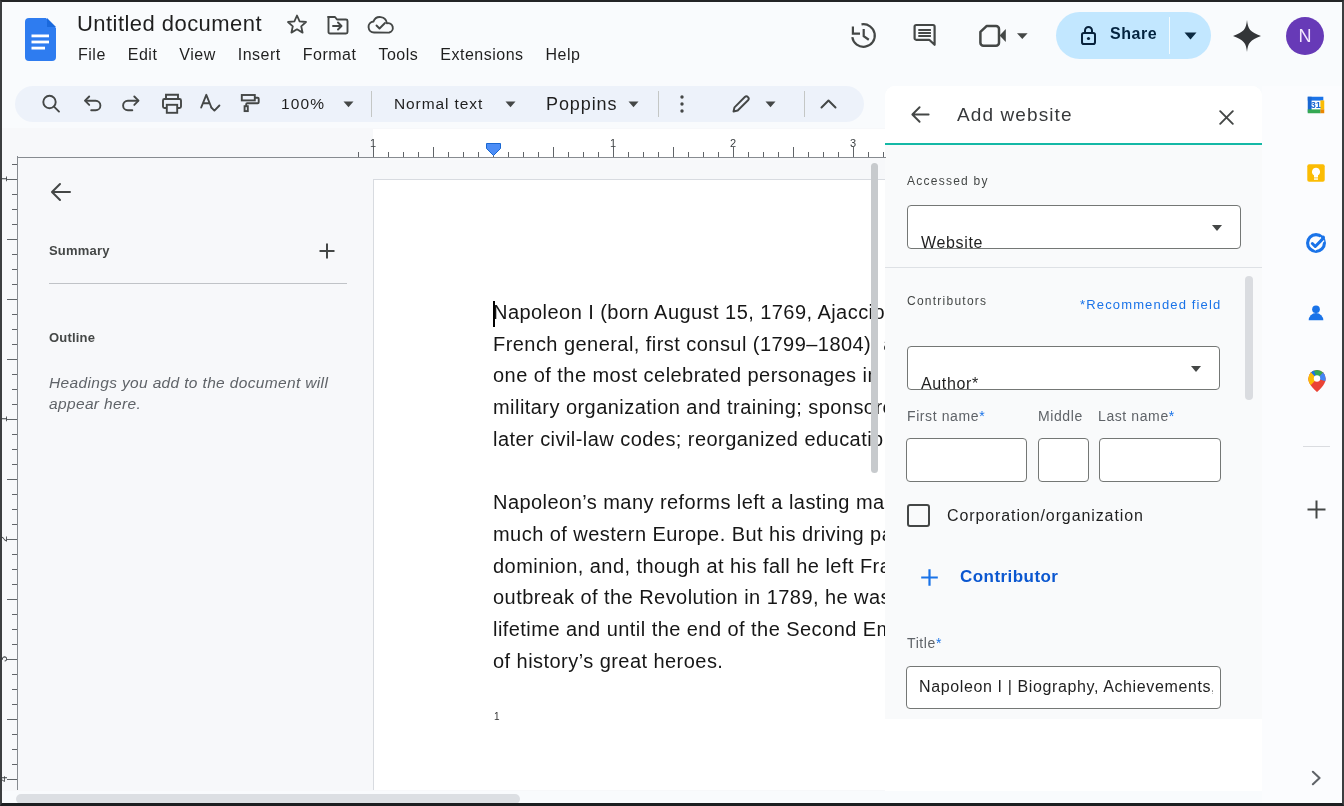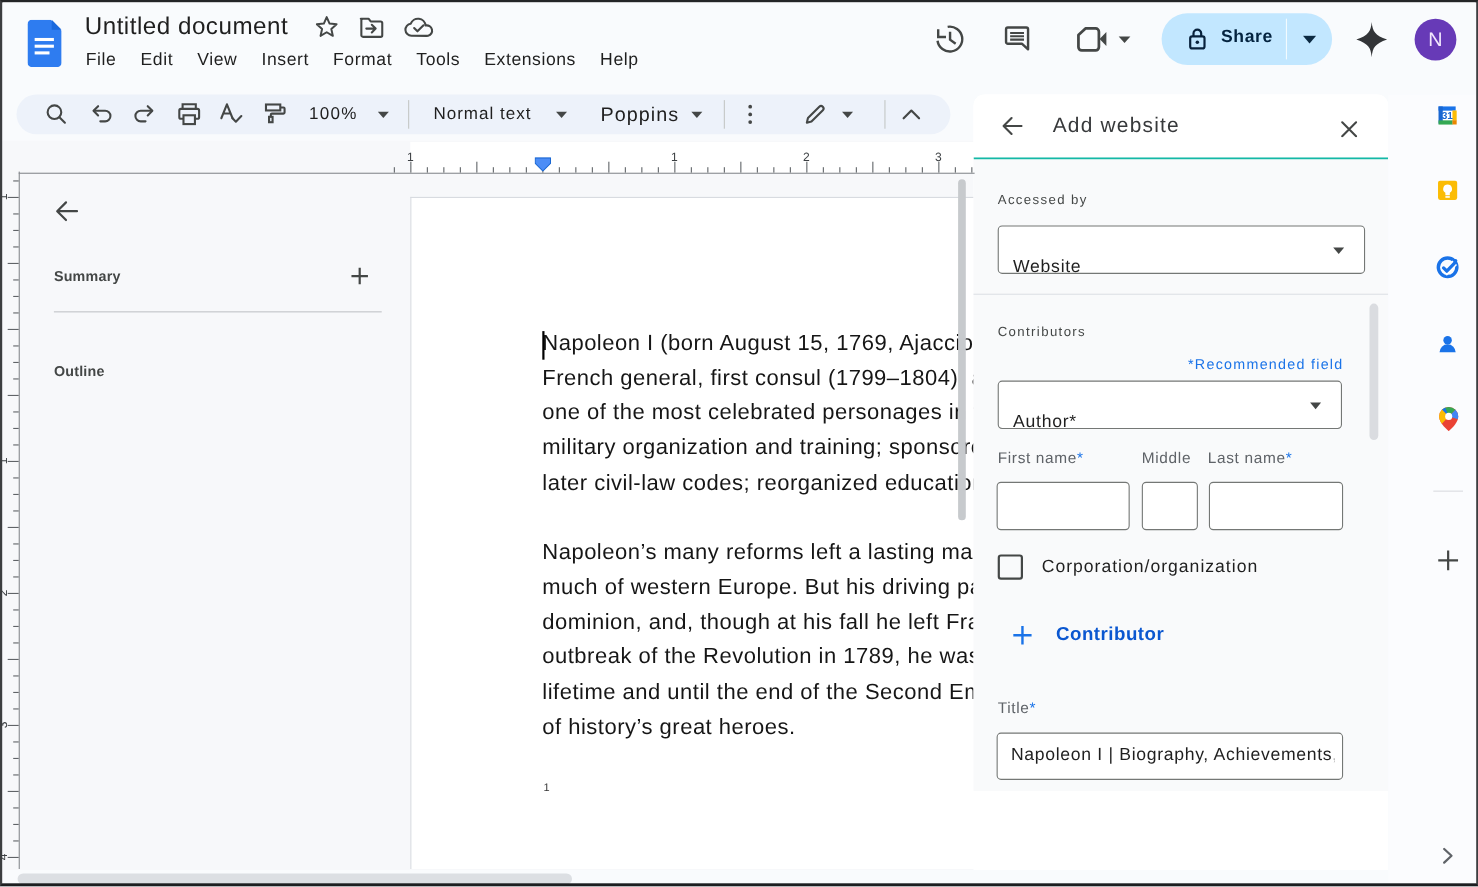--- a/index.html
+++ b/index.html
@@ -305,20 +305,21 @@
 <div class="abs" id="sidebar">
   <svg class="abs" style="left:24px;top:27px;" width="22" height="22" viewBox="0 0 22 22">
       <path d="M10 3 l-8 8 8 8 M2.6 11 H20" fill="none" stroke="#444746" stroke-width="2" stroke-linecap="round" stroke-linejoin="round"></path>
     </svg>
   <div class="abs" style="left:23px;top:89px;font-size:13px;font-weight:bold;color:#444746;letter-spacing:0.2px;">Summary</div>
   <svg class="abs" style="left:292px;top:88px;" width="18" height="18" viewBox="0 0 18 18">
       <path d="M9 1.5 V16.5 M1.5 9 H16.5" stroke="#444746" stroke-width="2"></path>
     </svg>
   <div class="abs" style="left:23px;top:129px;width:298px;height:1px;background:#c0c3c7;"></div>
   <div class="abs" style="left:23px;top:176px;font-size:13px;font-weight:bold;color:#444746;letter-spacing:0.2px;">Outline</div>
+  <div class="abs" style="left:23px;top:218px;font-size:15.5px;font-style:italic;color:#5f6368;line-height:21.3px;letter-spacing:0.35px;">Headings you add to the document will<br>appear here.</div>
 </div>
 
 <div class="abs" id="page">
   <div id="doctext">
     <div>Napoleon I (born August 15, 1769, Ajaccio, Corsica—died May 5, 1821)</div>
     <div>French general, first consul (1799–1804), and emperor of the French</div>
     <div>one of the most celebrated personages in the history of the West. He</div>
     <div>military organization and training; sponsored the Napoleonic Code, the</div>
     <div>later civil-law codes; reorganized education; and established the long</div>
     <div>&nbsp;</div>
@@ -347,21 +348,21 @@
         <path d="M1.2 1.2 L13.8 13.8 M13.8 1.2 L1.2 13.8" stroke="#444746" stroke-width="1.9" stroke-linecap="round"></path>
       </svg>
   </div>
   <div class="plabel" style="left:22px;top:88px;">Accessed by</div>
   <div class="pselect" style="left:22px;top:119px;width:334px;height:44px;">
     <div class="txt">Website</div>
     <div class="caret" style="right:18px;top:19px;"></div>
   </div>
   <div class="abs" style="left:0;top:181px;width:377px;height:1px;background:#dee1e5;"></div>
   <div class="plabel" style="left:22px;top:208px;">Contributors</div>
-  <div class="abs" style="left:195px;top:211px;width:141px;text-align:right;font-size:13px;color:#1a73e8;letter-spacing:1.15px;white-space:nowrap;margin-top:26px;">*Recommended field</div>
+  <div class="abs" style="left:195px;top:211px;width:141px;text-align:right;font-size:13px;color:#1a73e8;letter-spacing:1.15px;white-space:nowrap;">*Recommended field</div>
   <div class="pselect" style="left:22px;top:260px;width:313px;height:44px;">
     <div class="txt">Author*</div>
     <div class="caret" style="right:18px;top:19px;"></div>
   </div>
   <div class="flabel" style="left:22px;top:322px;">First name<b>*</b></div>
   <div class="flabel" style="left:153px;top:322px;">Middle</div>
   <div class="flabel" style="left:213px;top:322px;">Last name<b>*</b></div>
   <div class="pinput" style="left:21px;top:352px;width:121px;height:44px;"></div>
   <div class="pinput" style="left:153px;top:352px;width:51px;height:44px;"></div>
   <div class="pinput" style="left:214px;top:352px;width:122px;height:44px;"></div>

